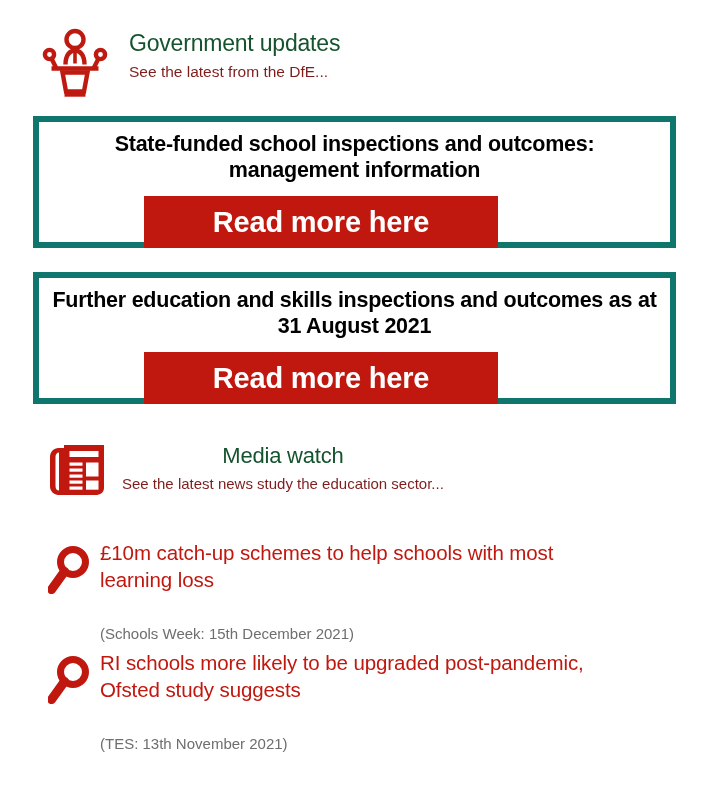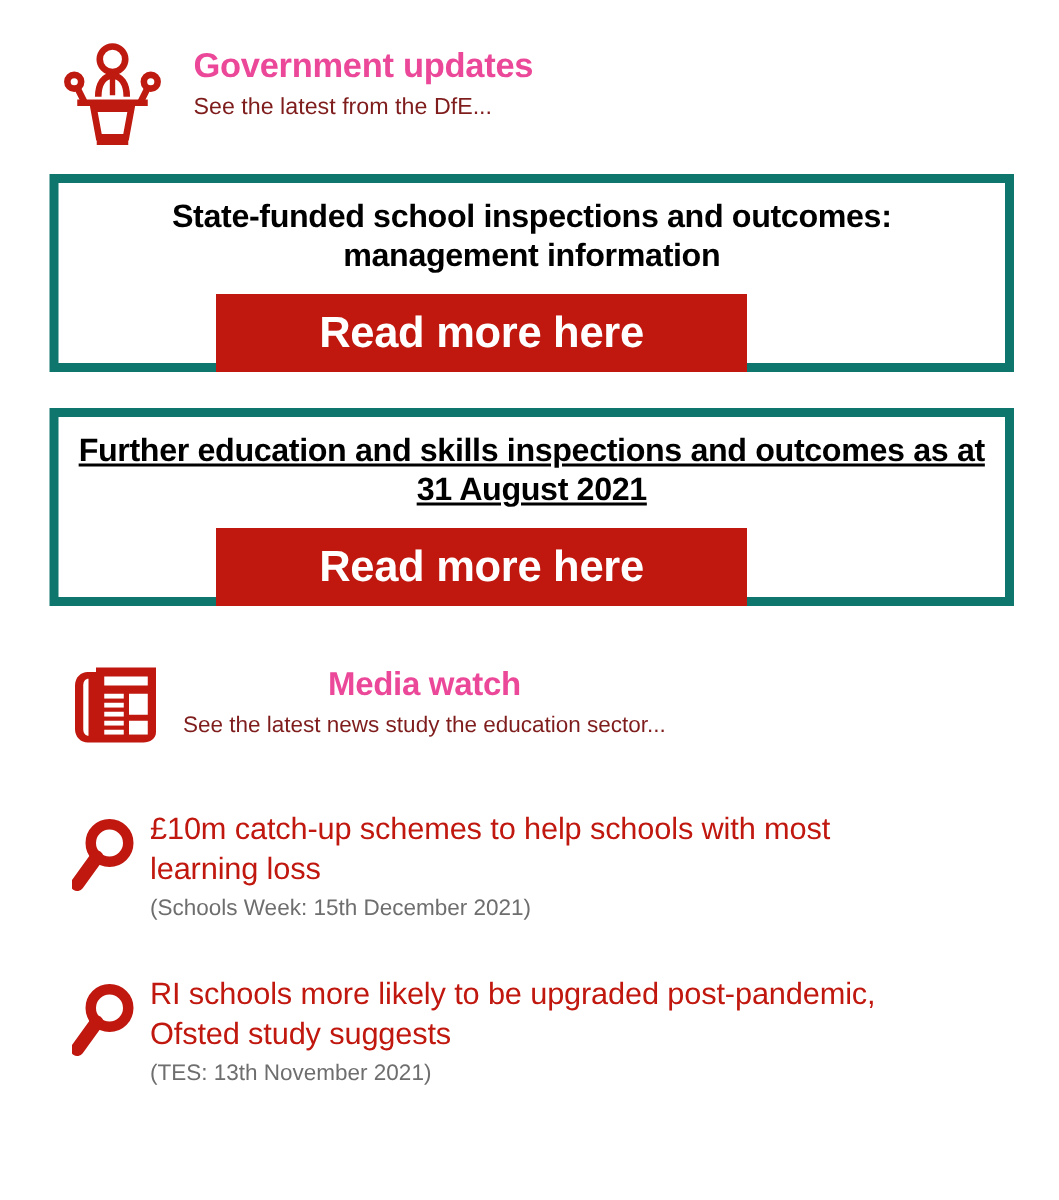--- a/index.html
+++ b/index.html
@@ -24,22 +24,22 @@
   .section-head .head-icon {
     flex: 0 0 auto;
     display: block;
   }
   .section-head .head-text {
     display: flex;
     flex-direction: column;
     justify-content: flex-start;
   }
   .head-title {
-    color: #ec4899;
-    font-weight: bold;
+    color: #14532d;
+    font-weight: normal;
     line-height: 1.0;
     letter-spacing: -0.2px;
   }
   .head-sub {
     color: #7f1d1d;
     line-height: 1.1;
   }
 
   
   #gov-head { left: 38px; top: 27px; }
@@ -59,21 +59,21 @@
     left: 33px;
     width: 643px;
     box-sizing: border-box;
     border: 6px solid #0f766e;
     background: #ffffff;
     display: flex;
     flex-direction: column;
     align-items: center;
   }
   #card-0 { top: 116px; height: 132px; }
-  #card-1 { top: 272px; height: 132px; text-decoration: underline; }
+  #card-1 { top: 272px; height: 132px; }
 
   .card-title {
     color: #000000;
     font-weight: bold;
     font-size: 21.5px;
     line-height: 1.22;
     text-align: center;
     width: 100%;
     padding: 9px 8px 0 8px;
     box-sizing: border-box;
@@ -108,20 +108,21 @@
   #news-1 { top: 650px; }
 
   .news-icon {
     flex: 0 0 auto;
     margin-top: 4px;
   }
   .news-body {
     margin-left: 8px;
     display: flex;
     flex-direction: column;
+    gap: 28px;
   }
   .news-title {
     color: #C0170E;
     font-size: 20.5px;
     line-height: 1.30;
     max-width: 508px;
     letter-spacing: -0.1px;
   }
   .news-source {
     color: #6E6E6E;

